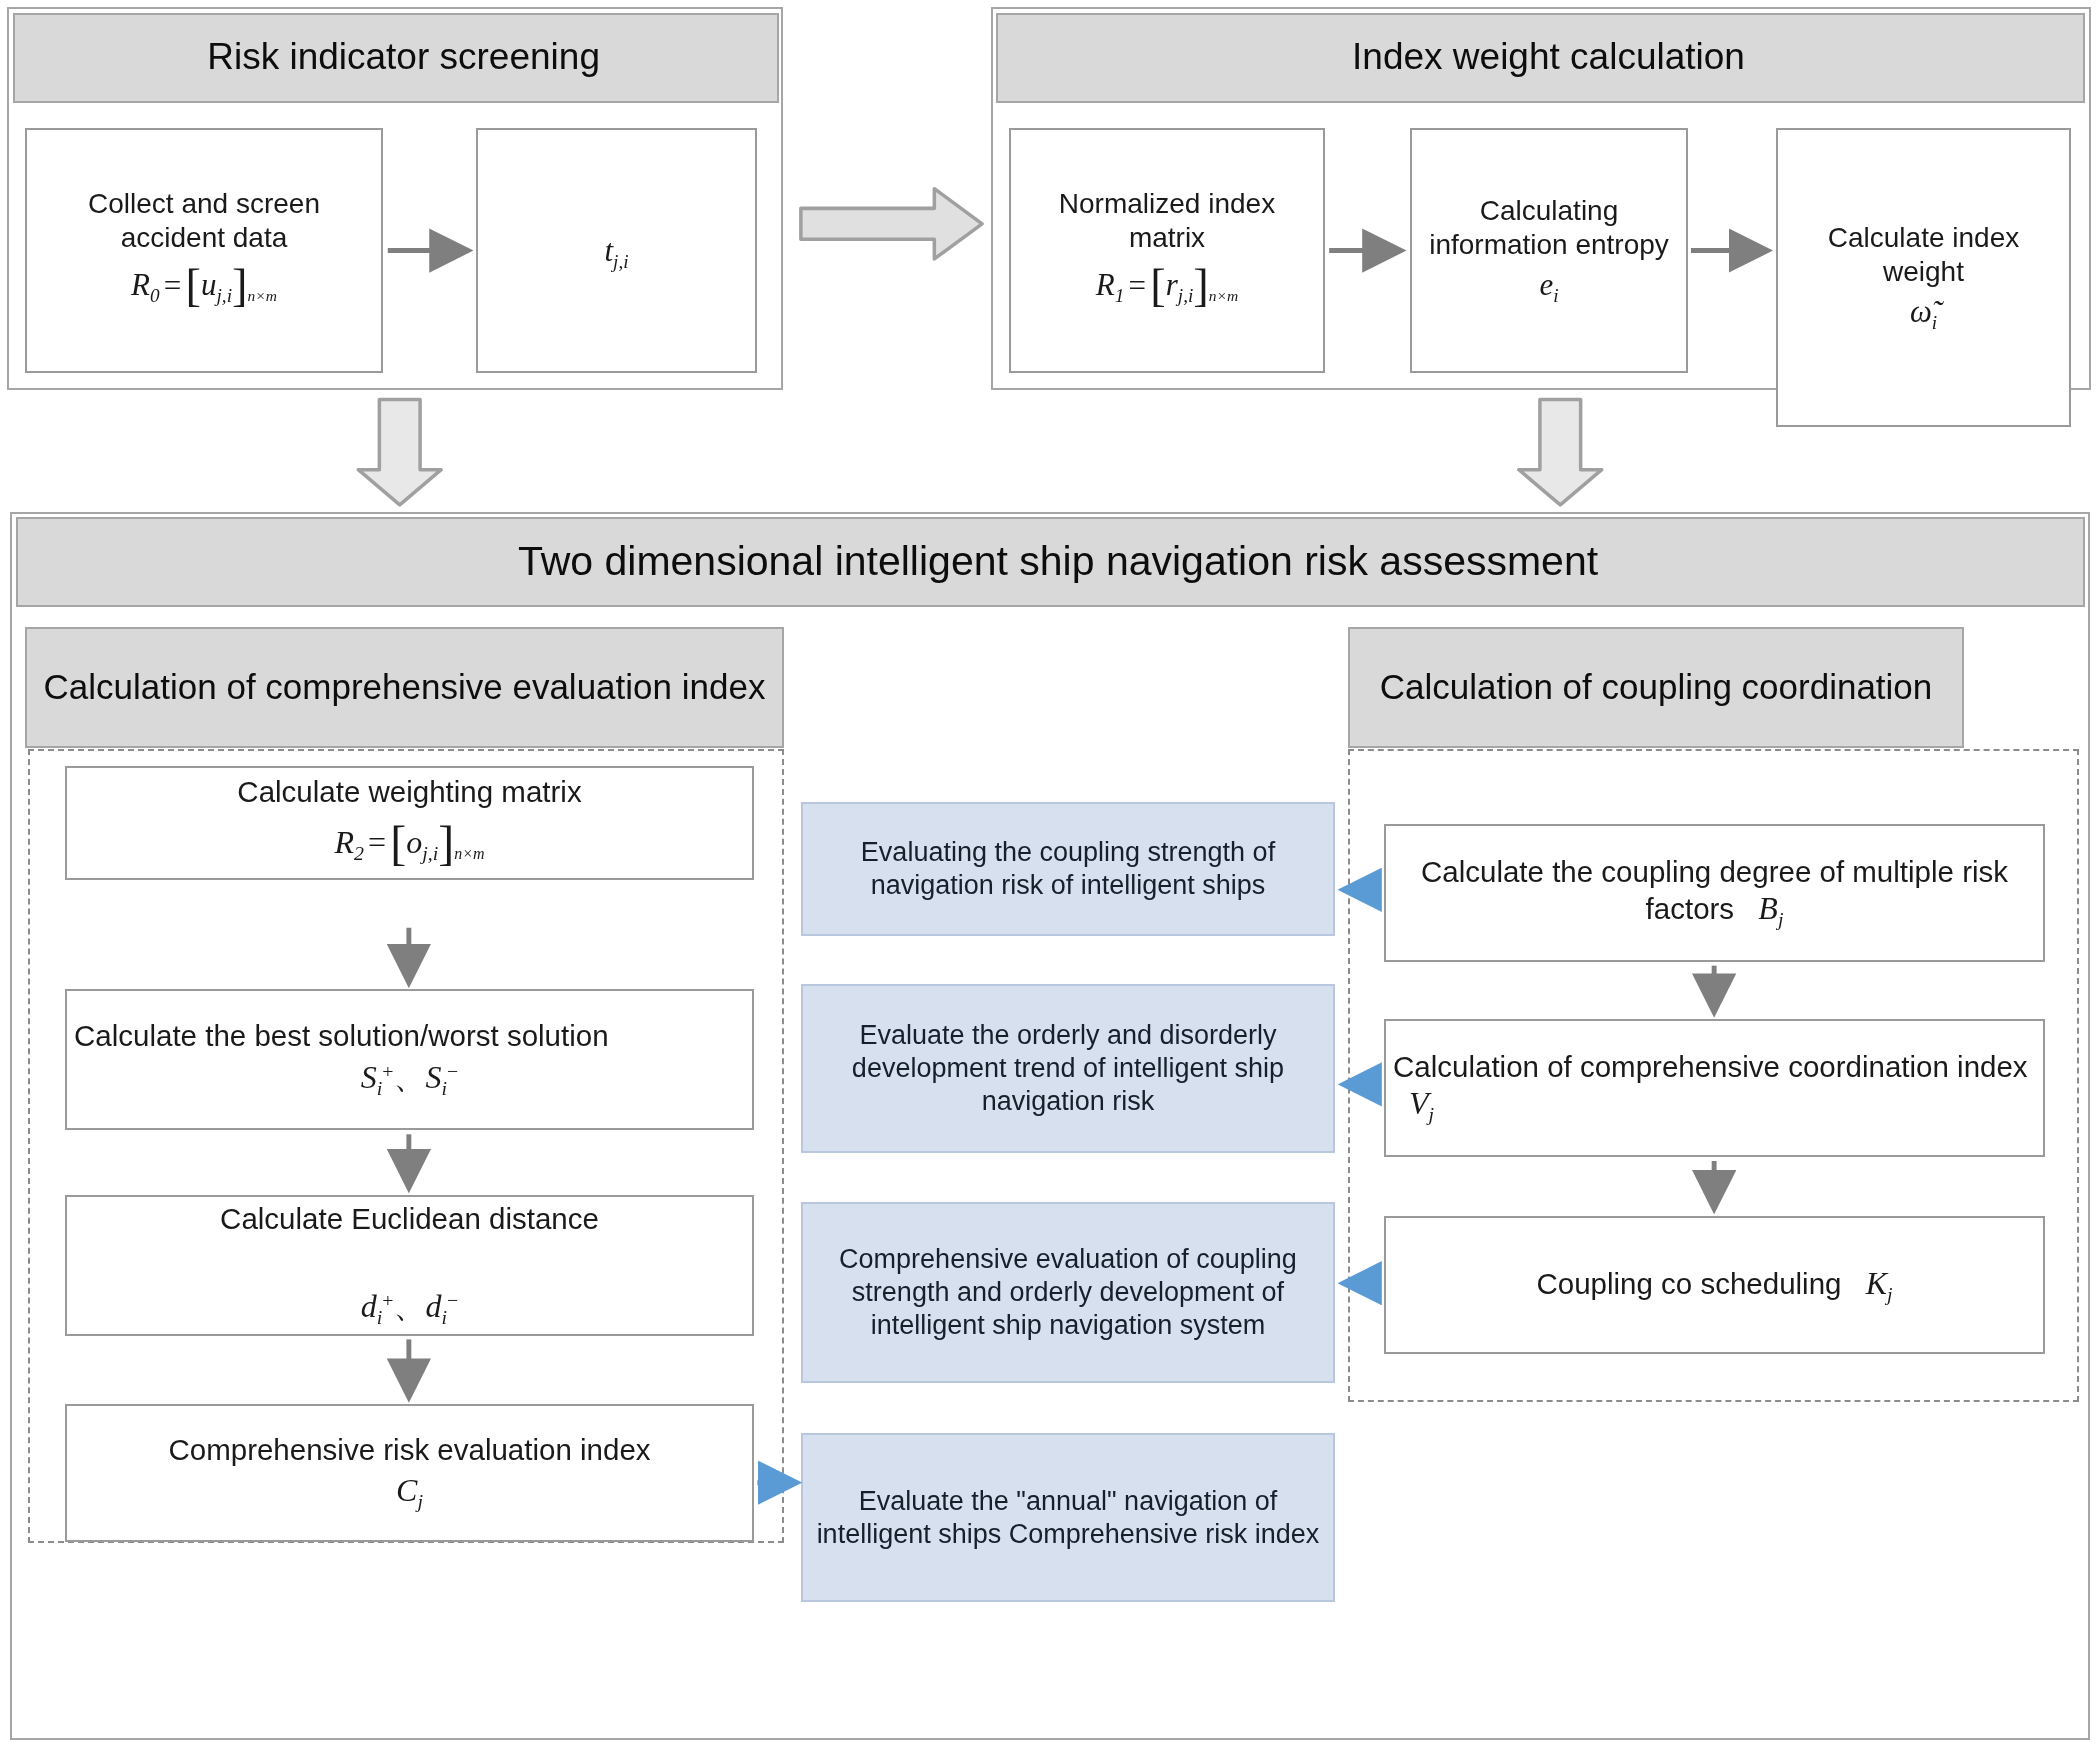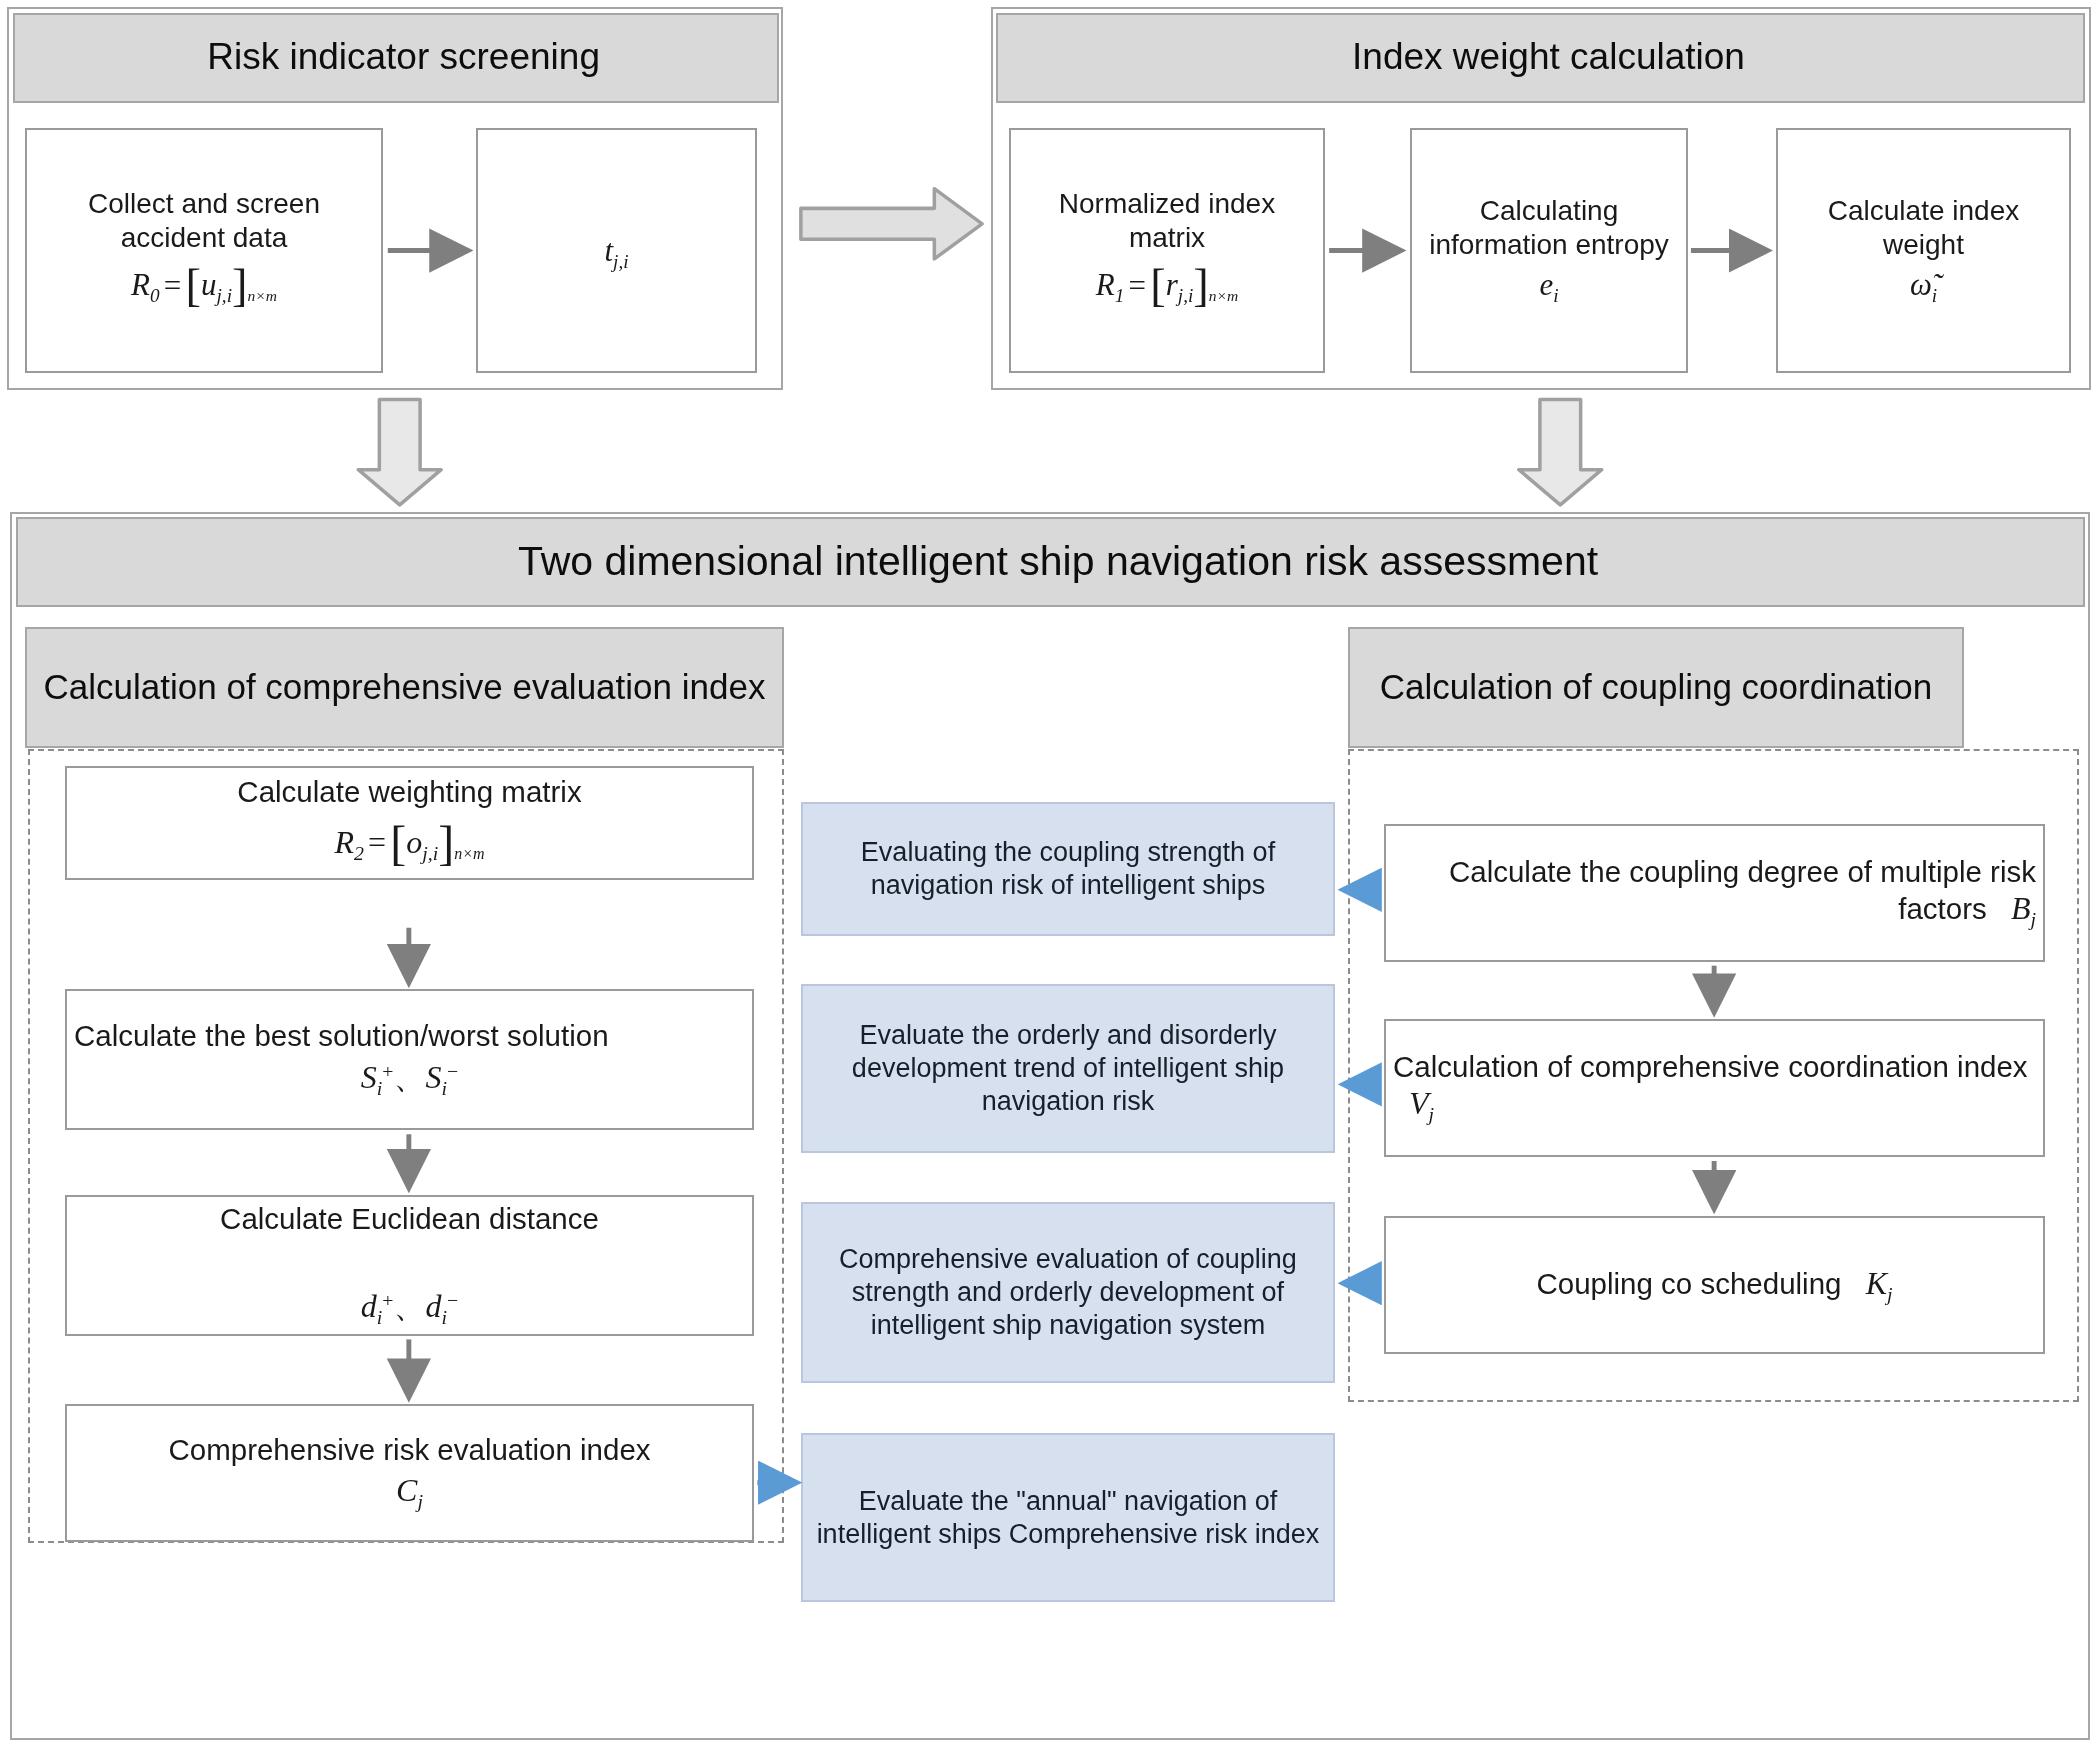--- a/index.html
+++ b/index.html
@@ -82,21 +82,21 @@
   </span>
 </div>
 
 <div class="abs node" style="left:1410px;top:128px;width:278px;height:245px;font-size:28px;">
   <span class="ttl">Calculating information entropy</span>
   <span class="frm mth" style="font-size:31px;">
     e<span class="sub">i</span>
   </span>
 </div>
 
-<div class="abs node" style="left:1776px;top:128px;width:295px;height:245px;font-size:28px;">
+<div class="abs node" style="left:1776px;top:128px;width:295px;height:299px;font-size:28px;">
   <span class="ttl">Calculate index weight</span>
   <span class="frm mth" style="font-size:31px;">
     ω̃<span class="sub">i</span>
   </span>
 </div>
 
 <div class="abs panel" style="left:9.8px;top:512px;width:2080px;height:1228px;">
 </div>
 <div class="abs panel-head" style="left:15.5px;top:517px;width:2069px;height:90px;font-size:41px;text-align:right;">
   <span>Two dimensional intelligent ship navigation risk assessment</span>
@@ -151,21 +151,21 @@
 
 <div class="abs bluebox" style="left:801px;top:1202px;width:534px;height:181px;font-size:27px;">
   <span>Comprehensive evaluation of coupling strength and orderly development of intelligent ship navigation system</span>
 </div>
 
 <div class="abs bluebox" style="left:801px;top:1433px;width:534px;height:169px;font-size:27px;">
   <span>Evaluate the "annual" navigation of intelligent ships Comprehensive risk index</span>
 </div>
 
 <div class="abs node" style="left:1384px;top:824px;width:661px;height:138px;font-size:29.5px;align-items:flex-start;justify-content:center;">
-  <span class="ttl" style="text-align:right;width:100%;">
+  <span class="ttl" style="text-align:center;width:100%;">
     <span>Calculate  the coupling  degree of multiple  risk factors</span>
     <span class="mth" style="font-size:32px;">&nbsp;&nbsp;B<span class="sub">j</span></span>
   </span>
 </div>
 
 <div class="abs node" style="left:1384px;top:1019px;width:661px;height:138px;font-size:29.5px;align-items:flex-start;justify-content:center;">
   <span class="ttl" style="text-align:left;width:100%;">
     <span>Calculation  of comprehensive coordination  index</span>
     <span class="mth" style="font-size:32px;">&nbsp;&nbsp;V<span class="sub">j</span></span>
   </span>

